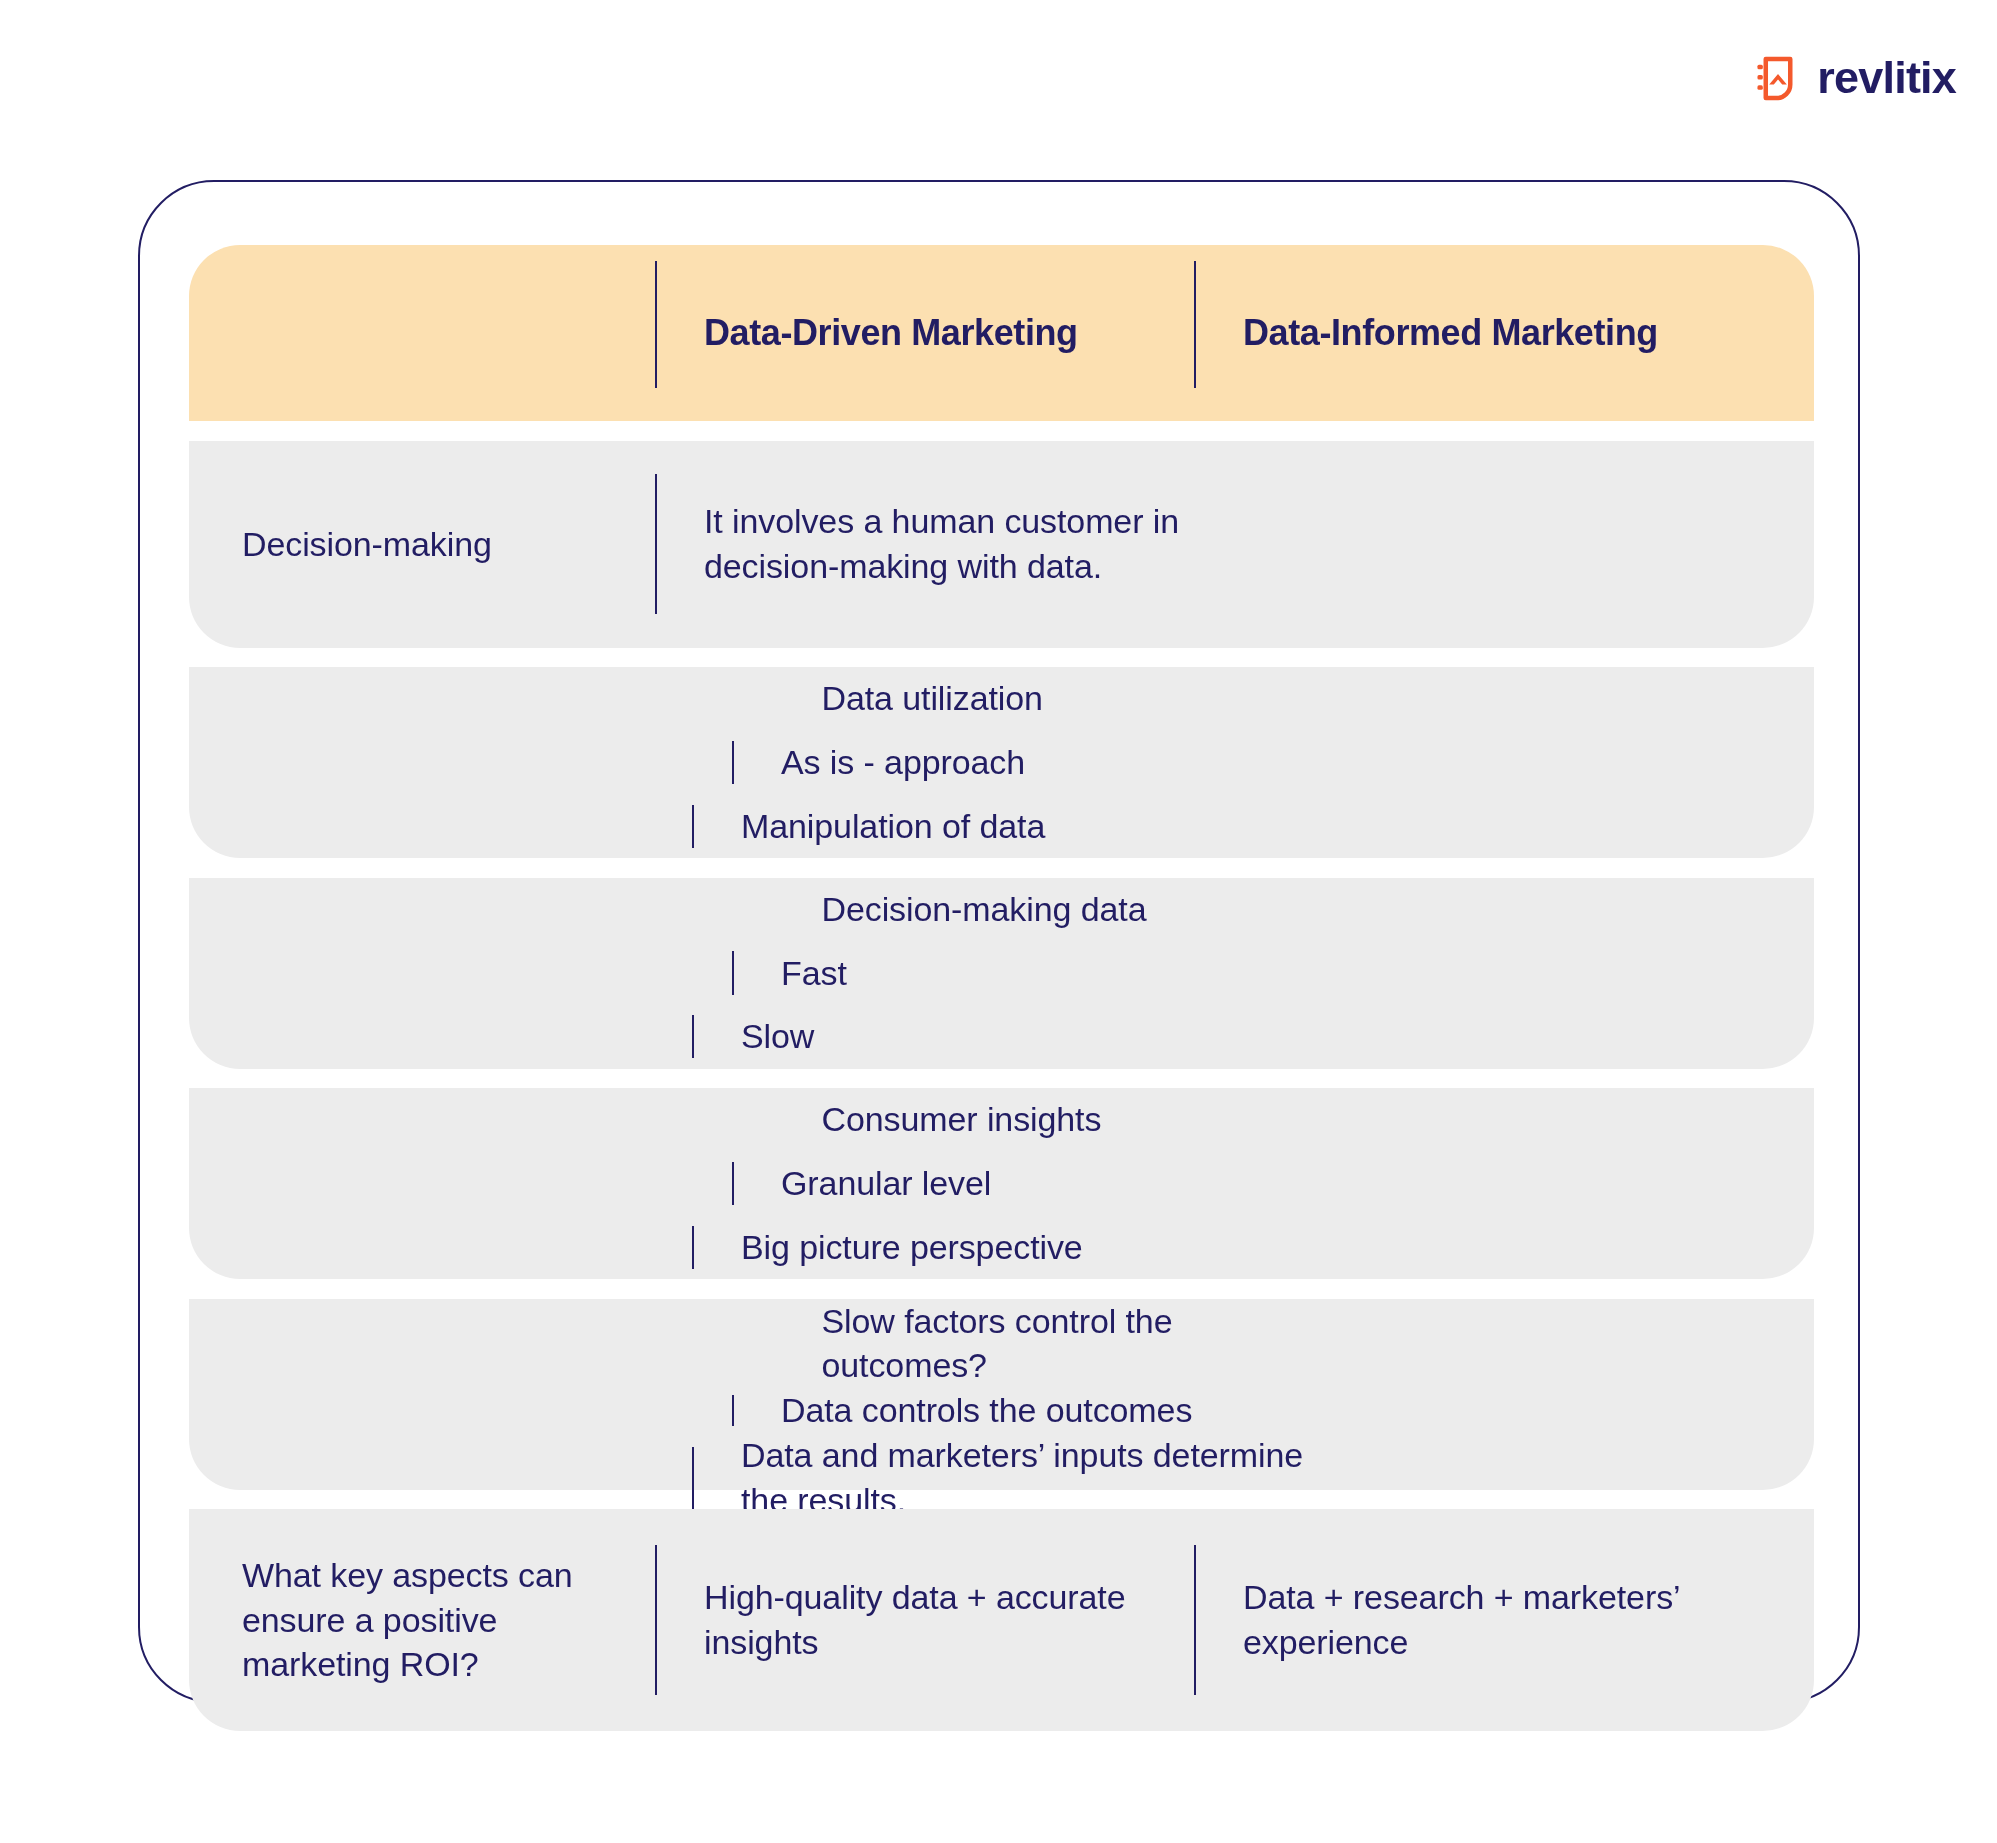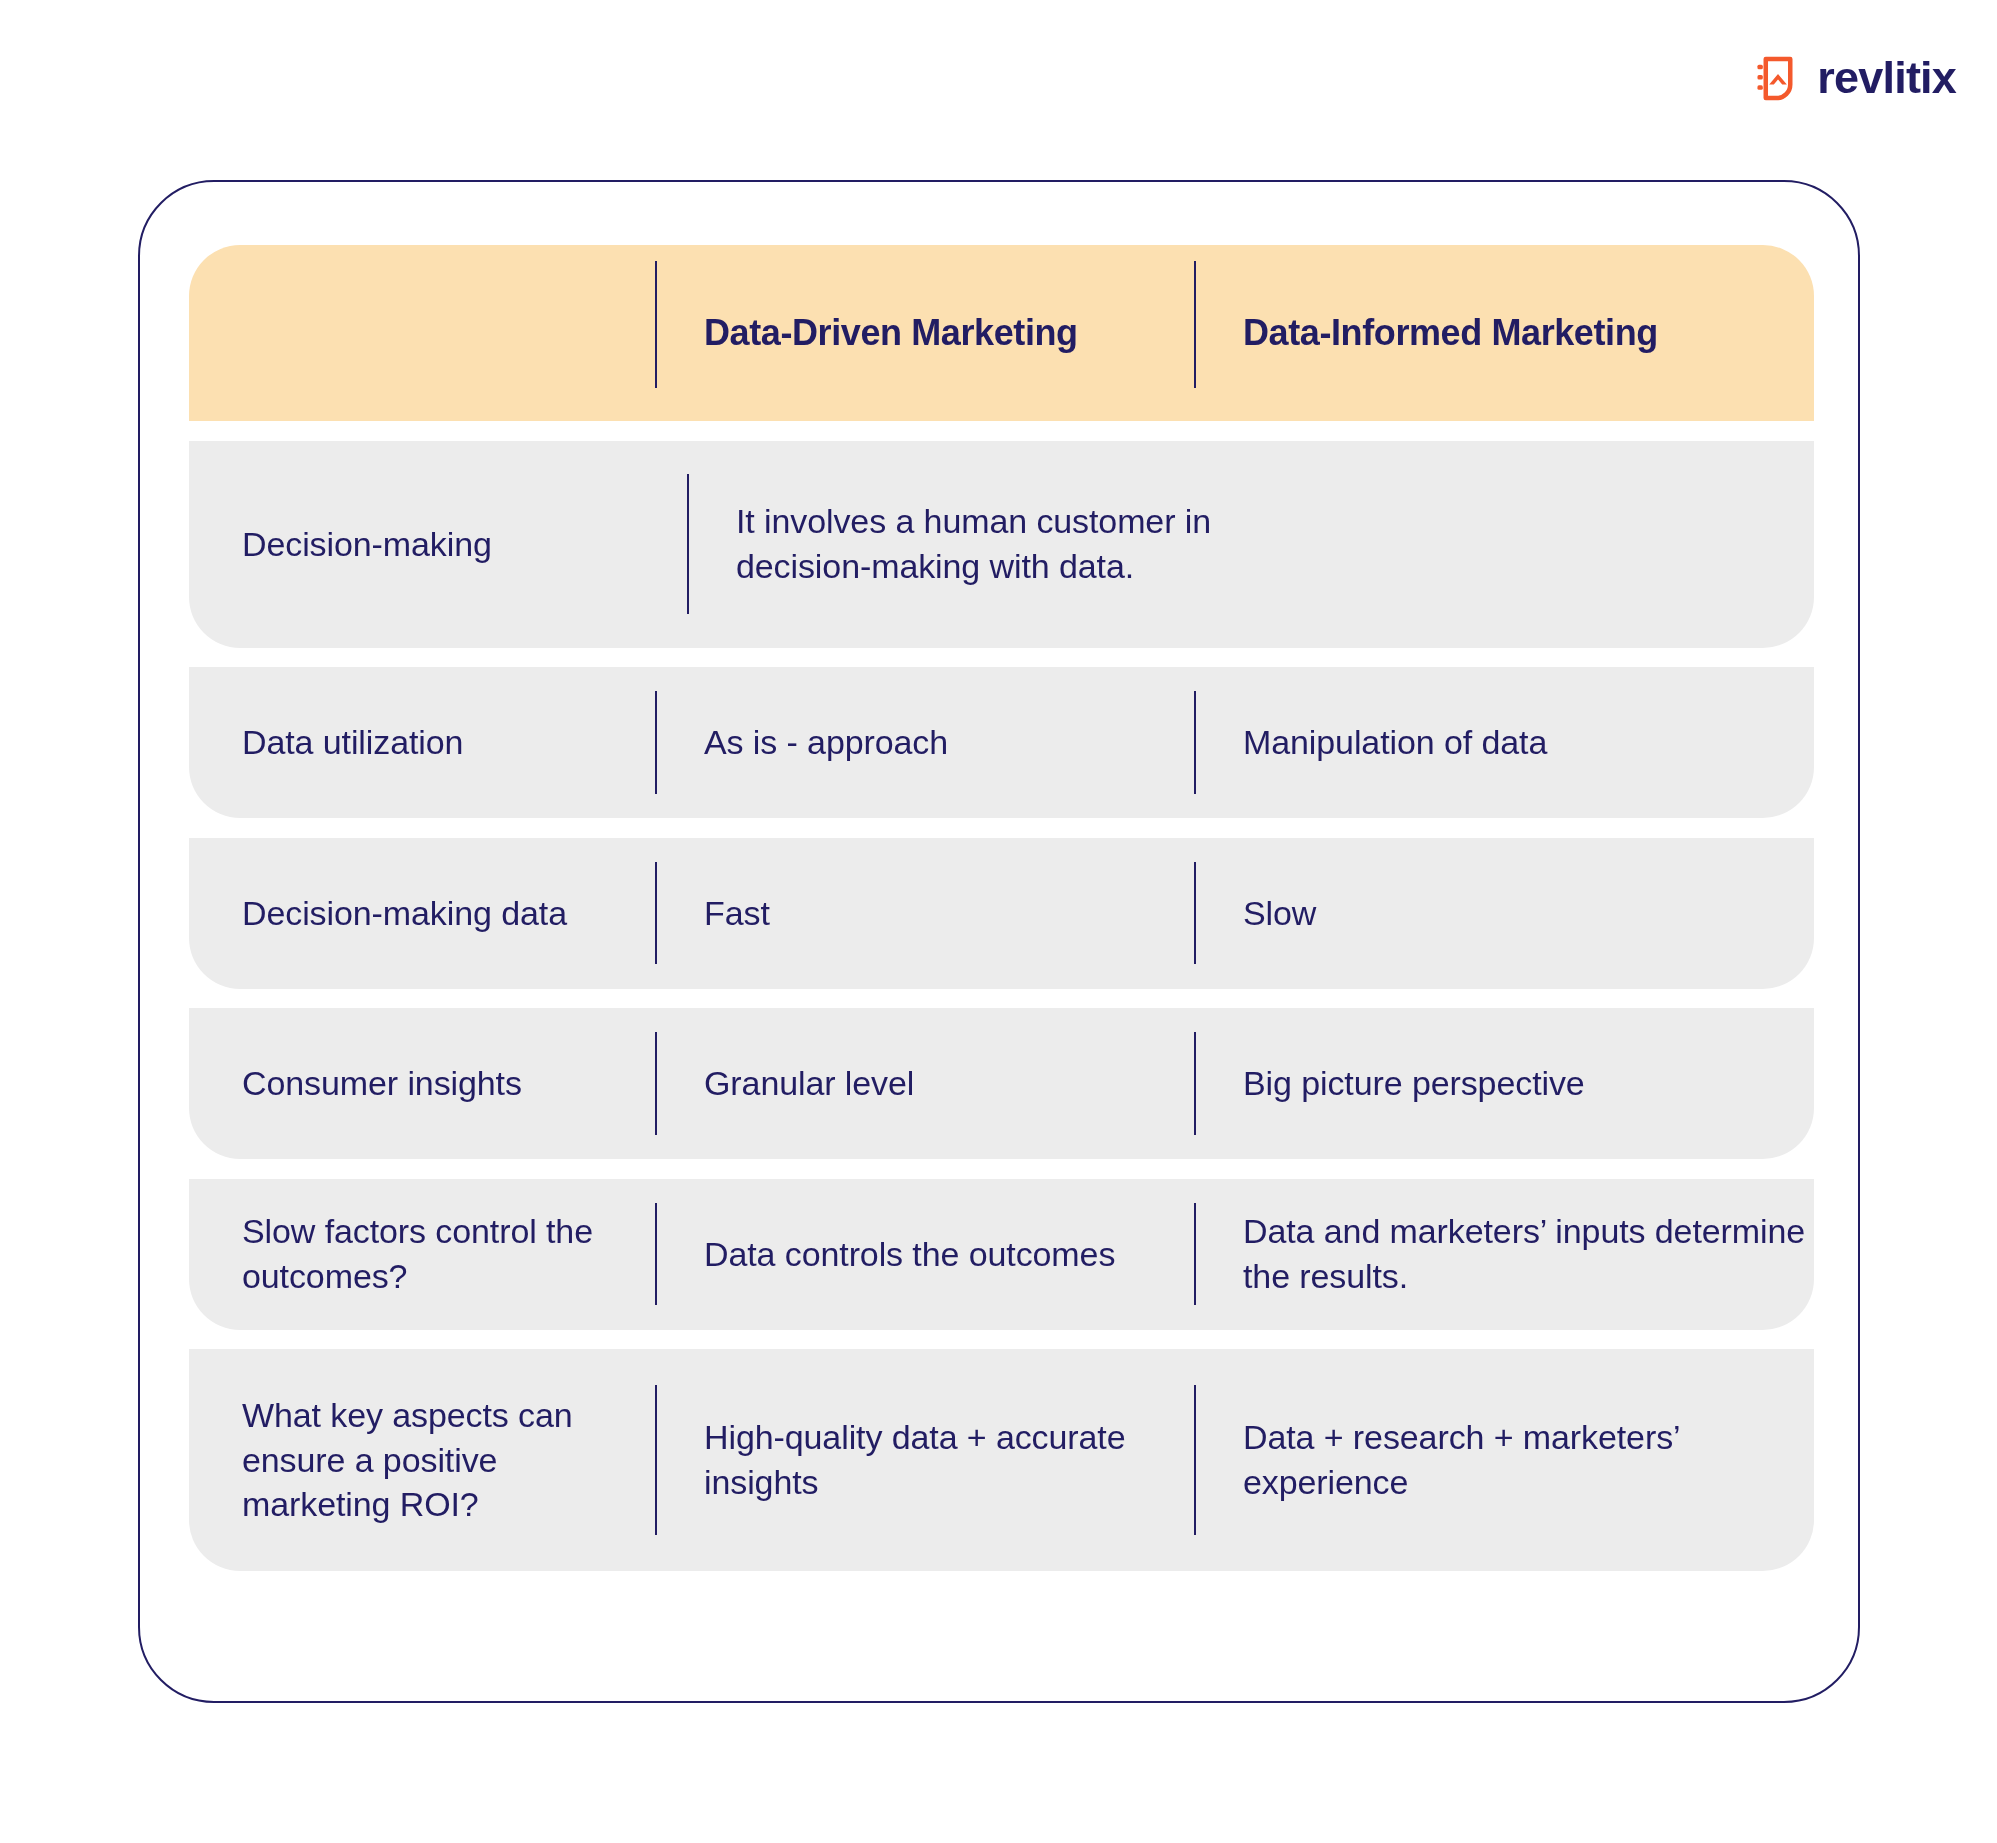--- a/index.html
+++ b/index.html
@@ -124,22 +124,22 @@
     width: 2px;
     background: #221d63;
   }
   .thead .col-b::before,
   .thead .col-c::before {
     top: 9%;
     bottom: 19%;
   }
 
   
-  .h-tall  { height: 207px; gap: 32px; }
-  .h-std   { height: 151px; }
+  .h-tall  { height: 207px; }
+  .h-std   { height: 191px; flex-direction: column; }
   .h-xtall { height: 222px; }
 </style>
 </head>
 <body>
 
 <div class="brand">
   <span class="brand-mark">
     <svg viewBox="0 0 48 48" width="47" height="47" aria-hidden="true">
       <path d="M11 4 H36 A0 0 0 0 1 36 4 V30 A14 14 0 0 1 22 44 H11 Z" fill="none" stroke="#f4592c" stroke-width="4.6" stroke-linejoin="round"></path>
       <rect x="2.5" y="10" width="5.5" height="4.6" rx="1.6" fill="#f4592c"></rect>

